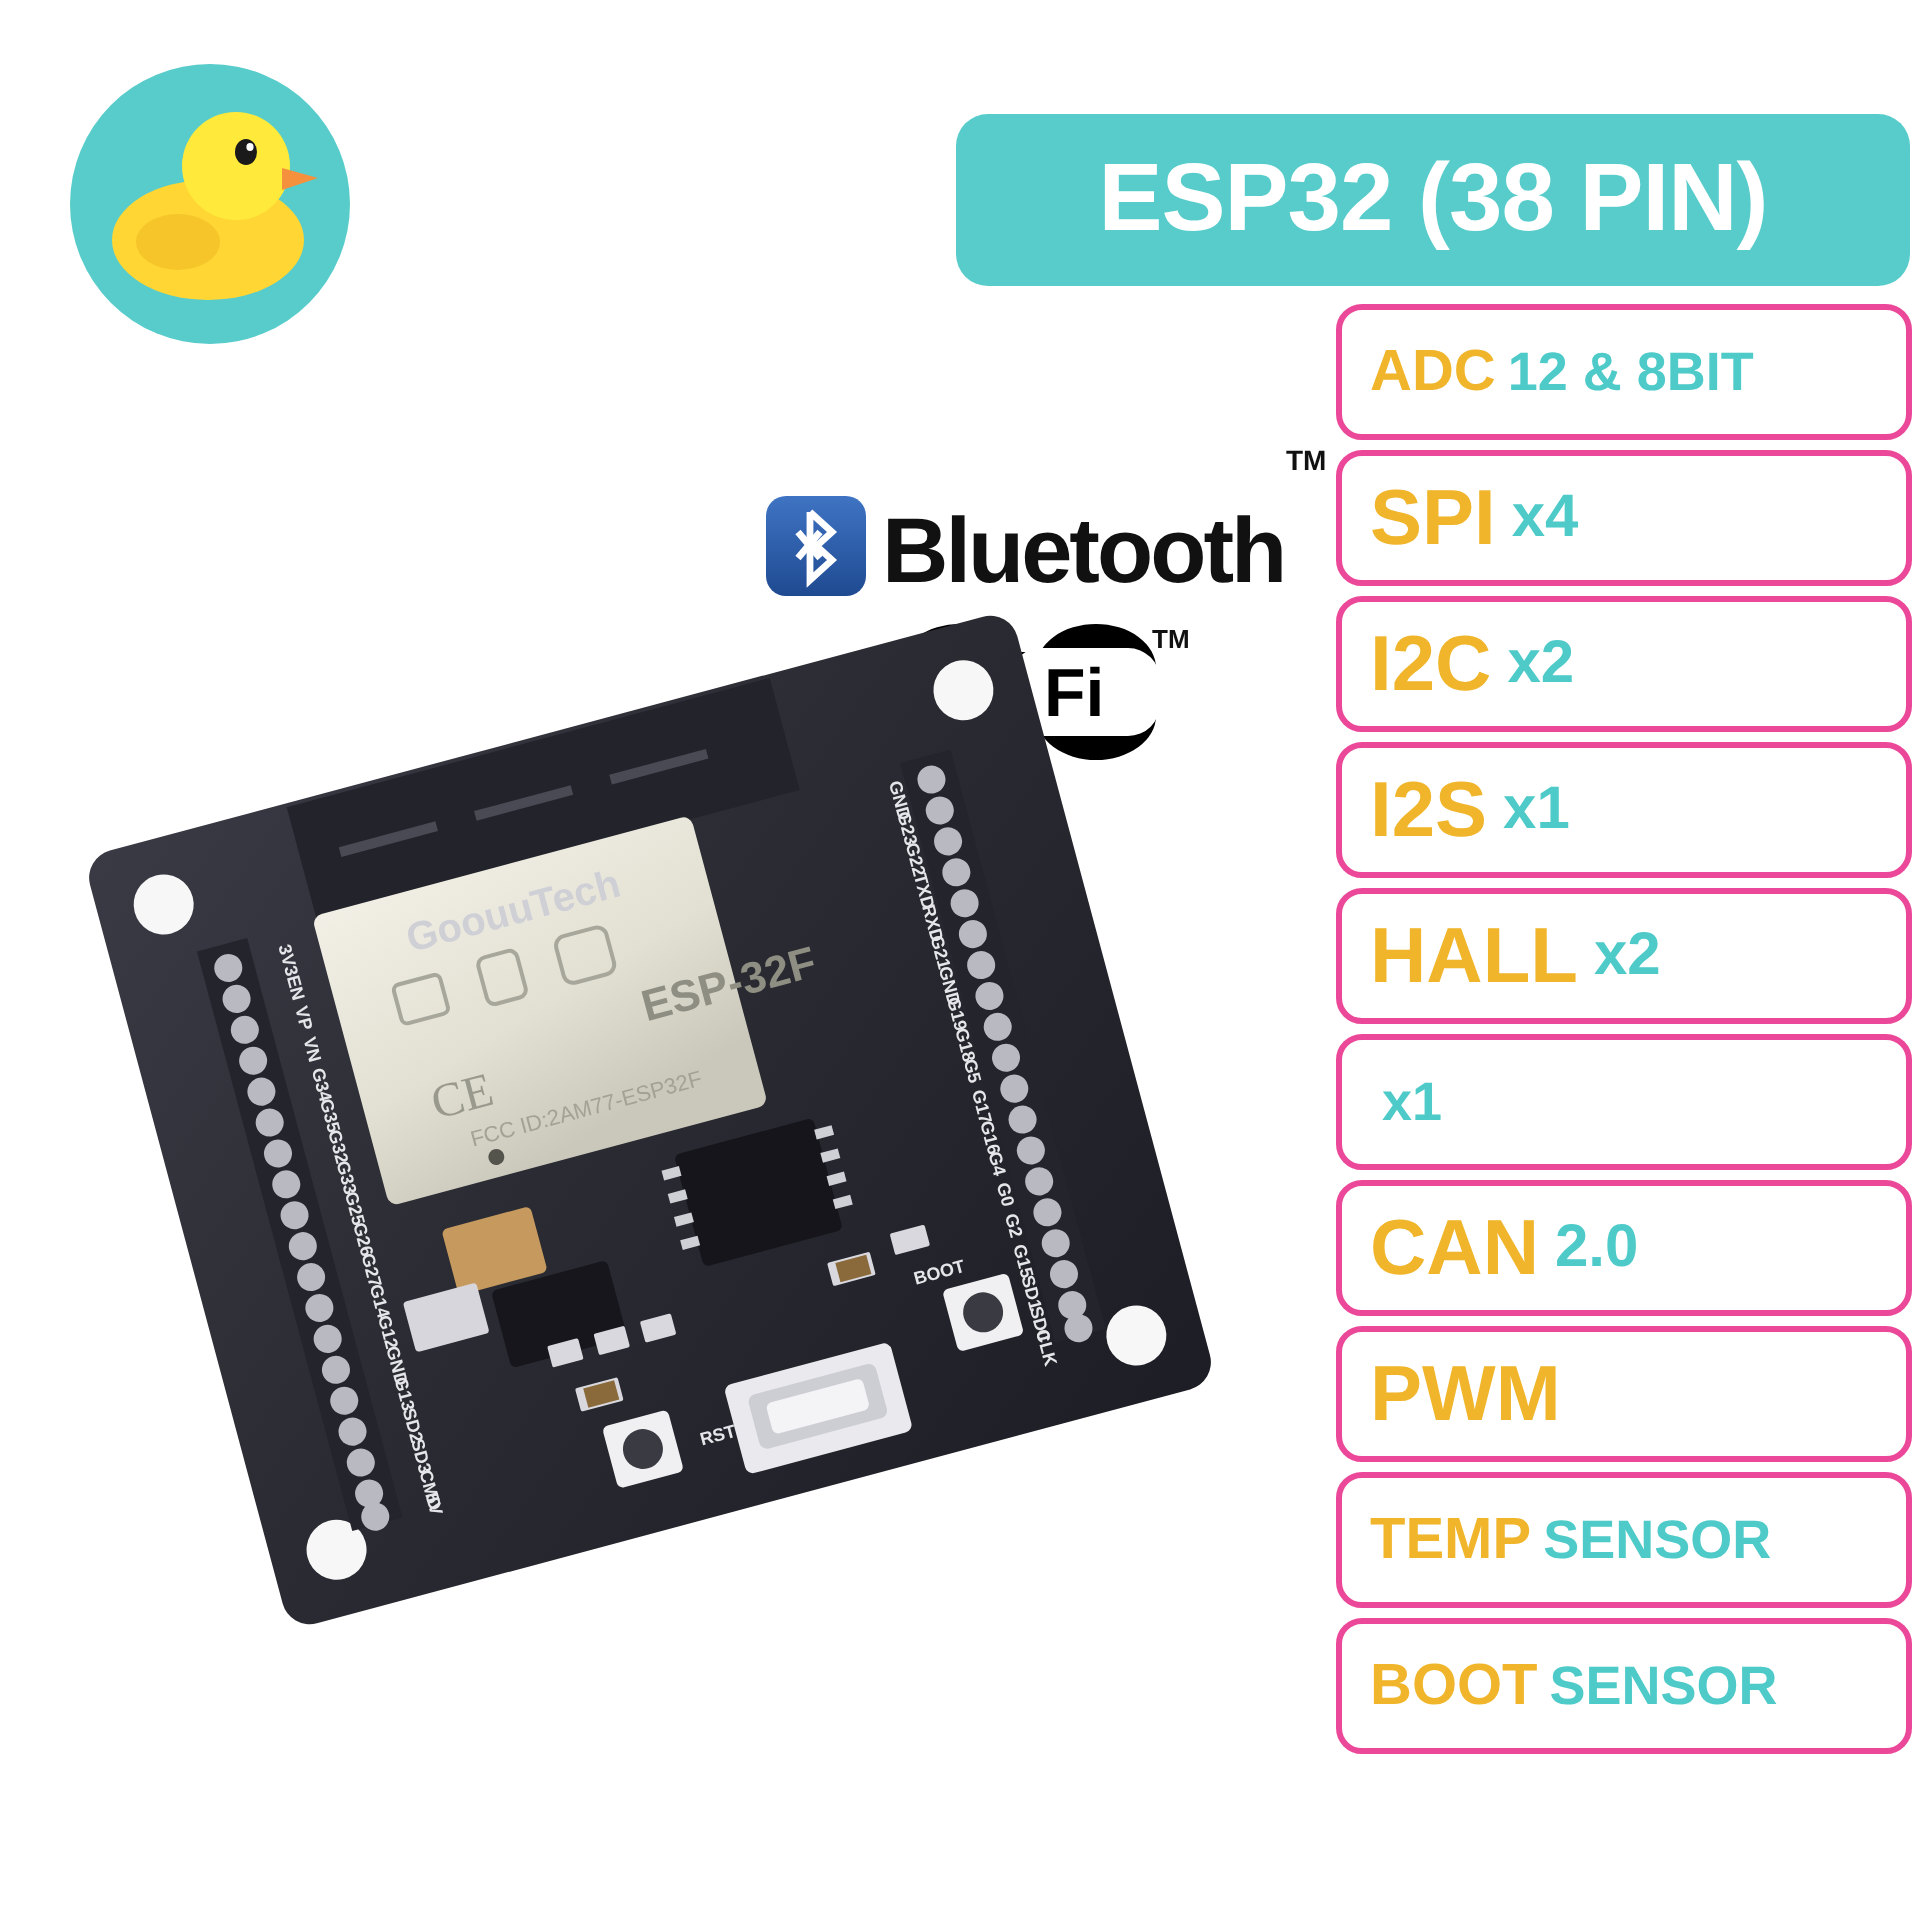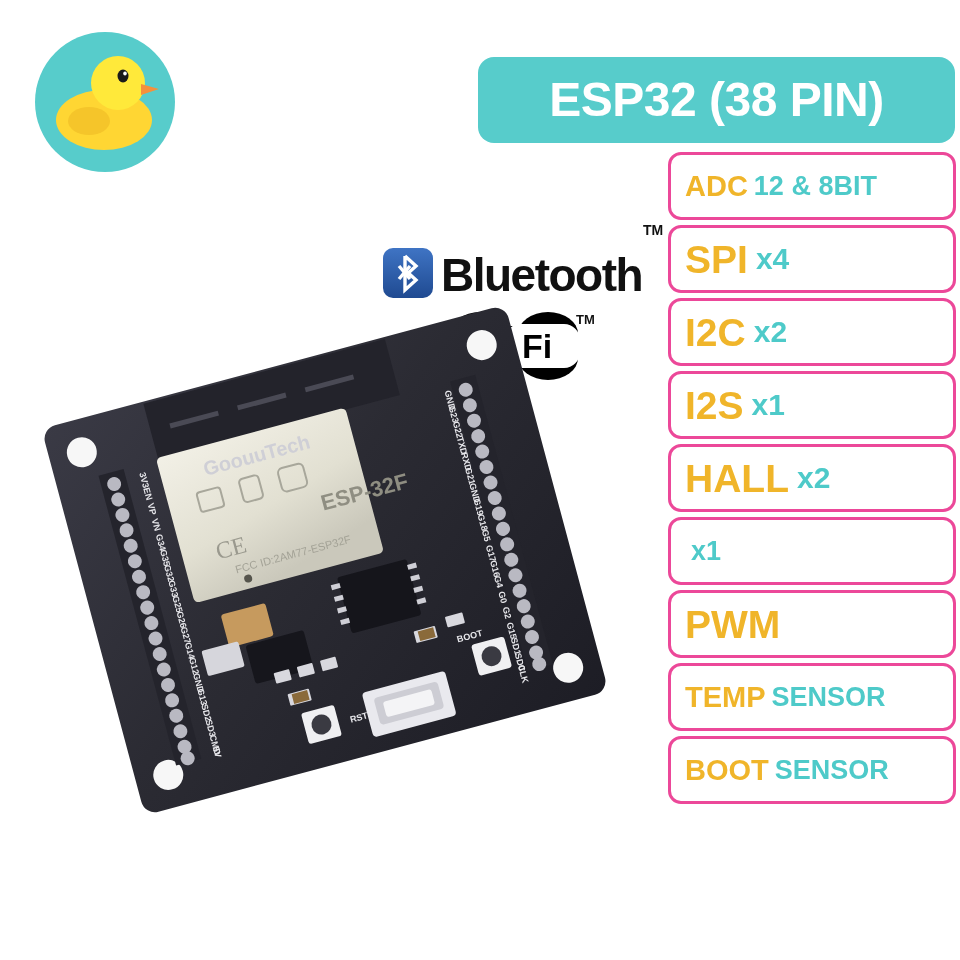--- a/index.html
+++ b/index.html
@@ -426,20 +426,24 @@
     <div class="feature-badge">
       <span class="feat-primary">HALL</span>
       <span class="feat-secondary">x2</span>
     </div>
 
     <div class="feature-badge tight">
       <span class="feat-secondary">x1</span>
     </div>
 
 
+    <div class="feature-badge">
+      <span class="feat-primary">CAN</span>
+      <span class="feat-secondary">2.0</span>
+    </div>
 
     <div class="feature-badge">
       <span class="feat-primary">PWM</span>
       <span class="feat-secondary"></span>
     </div>
 
     <div class="feature-badge tight">
       <span class="feat-primary">TEMP</span>
       <span class="feat-secondary">SENSOR</span>
     </div>

